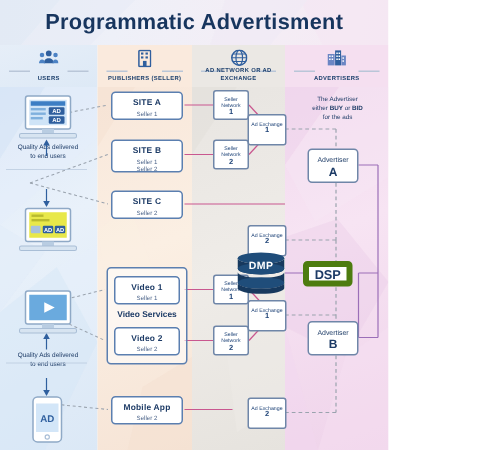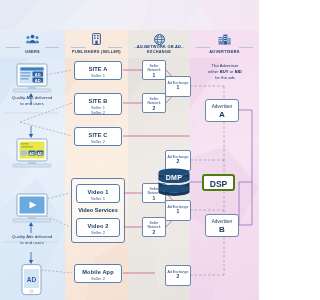--- a/index.html
+++ b/index.html
@@ -96,22 +96,22 @@
   }
   .exbox .l1 { font-size: 3.5px; line-height: 4.3px; color: #23477a; }
   .exbox .l2 { font-size: 5px; font-weight: bold; line-height: 5.4px; color: #23477a; }
 
   .advbox { width: 34px; height: 23px; padding-top: 4px; border-color: #6f86a8; }
   .advbox .l1 { font-size: 4.6px; line-height: 6px; color: #1d3b66; }
   .advbox .l2 { font-size: 8px; font-weight: bold; line-height: 9px; color: #1d3b66; }
 
   .dsp-box {
     width: 33px; height: 17px;
-    border: 2px solid #4d7c0f; border-radius: 3px;
-    display: flex; align-items: flex-end; justify-content: center;
+    border: 4px solid #4d7c0f; border-radius: 3px;
+    display: flex; align-items: flex-start; justify-content: center;
     font-size: 8.5px; font-weight: bold; color: #1d3b66;
   }
 
   
   .video-wrap {
     position: absolute;
     width: 54px; height: 65px;
     background: rgba(255,255,255,0.55);
     border: 1px solid #5b7fb0; border-radius: 3px;
     z-index: 4;
@@ -151,20 +151,21 @@
 
 <div id="page">
 
   <div class="title-band">
     <svg class="facet" style="left:0;top:0" width="259" height="30">
       <polygon points="0,0 40,0 14,30 0,30" fill="#dfe7f4"></polygon>
       <polygon points="40,0 90,0 60,30 14,30" fill="#e7ecf6"></polygon>
       <polygon points="200,0 259,0 259,30 215,30" fill="#f5e6f2"></polygon>
       <polygon points="150,0 205,0 180,30 140,30" fill="#eeeaf5"></polygon>
     </svg>
+    <div class="title-text">Programmatic Advertisment</div>
   </div>
 
   <div class="hdr hdr-users">
     <div class="hdr-inner">
       <div class="hdr-icon">
         <svg width="13" height="11" viewBox="0 0 13 11">
           <circle cx="6.5" cy="2.6" r="1.9" fill="#2f5f9e"></circle>
           <path d="M3.2 9.2c0-2 1.5-3.3 3.3-3.3s3.3 1.3 3.3 3.3z" fill="#2f5f9e"></path>
           <circle cx="2" cy="3.6" r="1.5" fill="#4c82c4"></circle>
           <path d="M0 9.2c0-1.6 .9-2.6 2-2.6s2 1 2 2.6z" fill="#4c82c4"></path>

